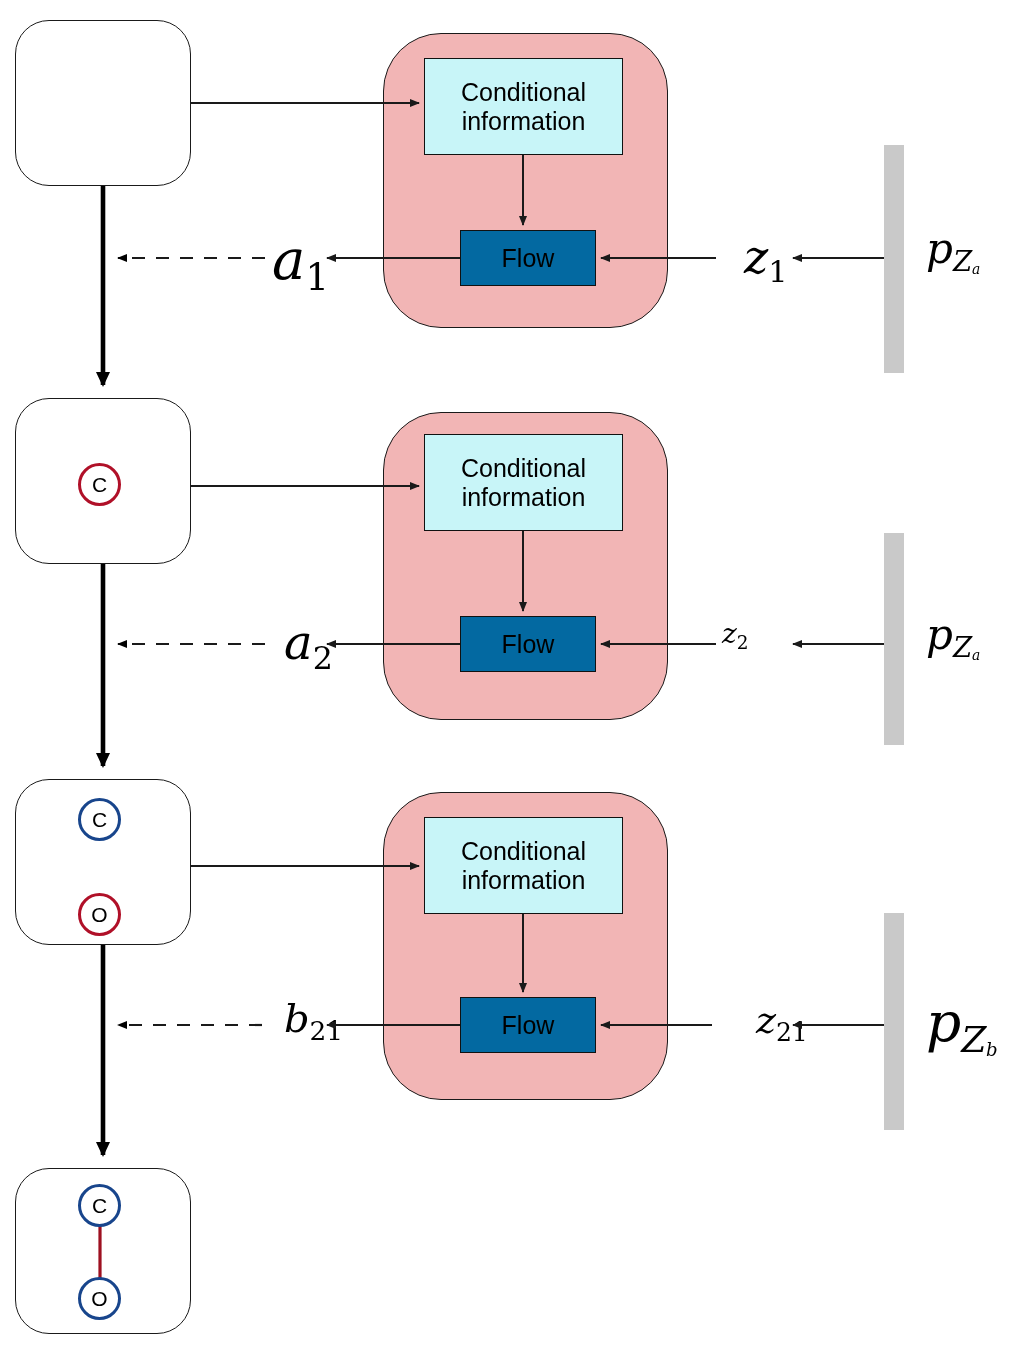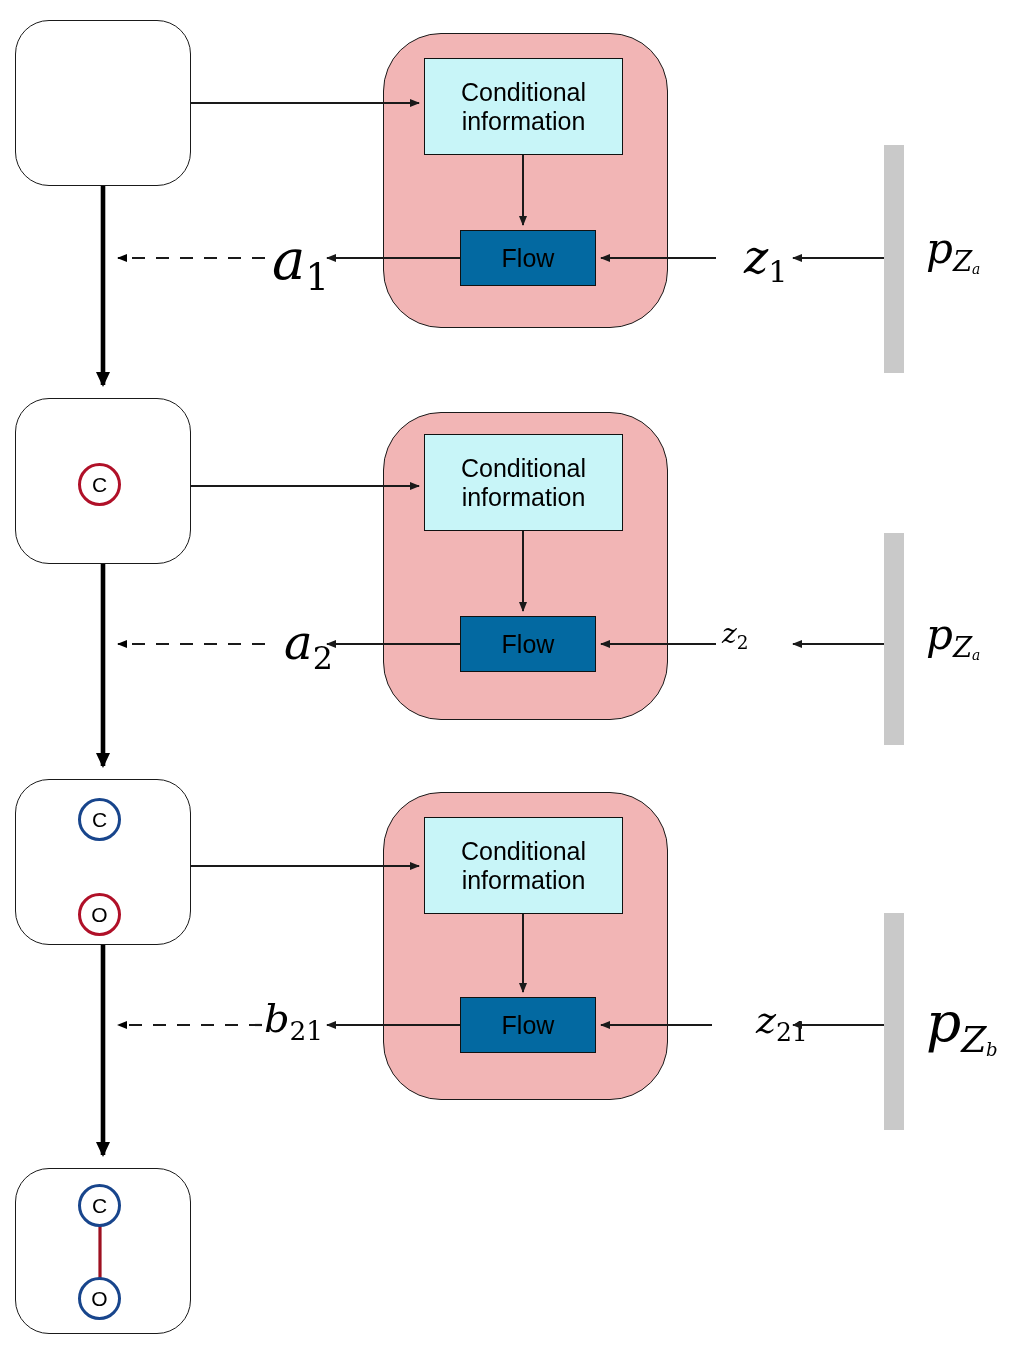--- a/index.html
+++ b/index.html
@@ -178,21 +178,21 @@
       <span>information</span>
     </span>
   </div>
 
   <div class="flow-box abs" style="left:460px; top:997px; width:136px; height:56px;">
     <span>Flow</span>
   </div>
 
   <div class="prior-bar abs" style="left:884px; top:913px; width:20px; height:217px;"></div>
 
-  <div class="math abs" style="left:264px; top:998px; font-size:40px;">
+  <div class="math abs" style="left:284px; top:998px; font-size:40px;">
     <span>b</span><span class="sub">21</span>
   </div>
 
   <div class="math abs" style="left:716px; top:1001px; font-size:38px;margin-left:40px;">
     <span class="upz">z</span><span class="sub">21</span>
   </div>
 
   <div class="math abs" style="left:926px; top:995px; font-size:55px;">
     <span>p</span><span class="sub"><span class="upz">Z</span><span class="subsub">b</span></span>
   </div>

